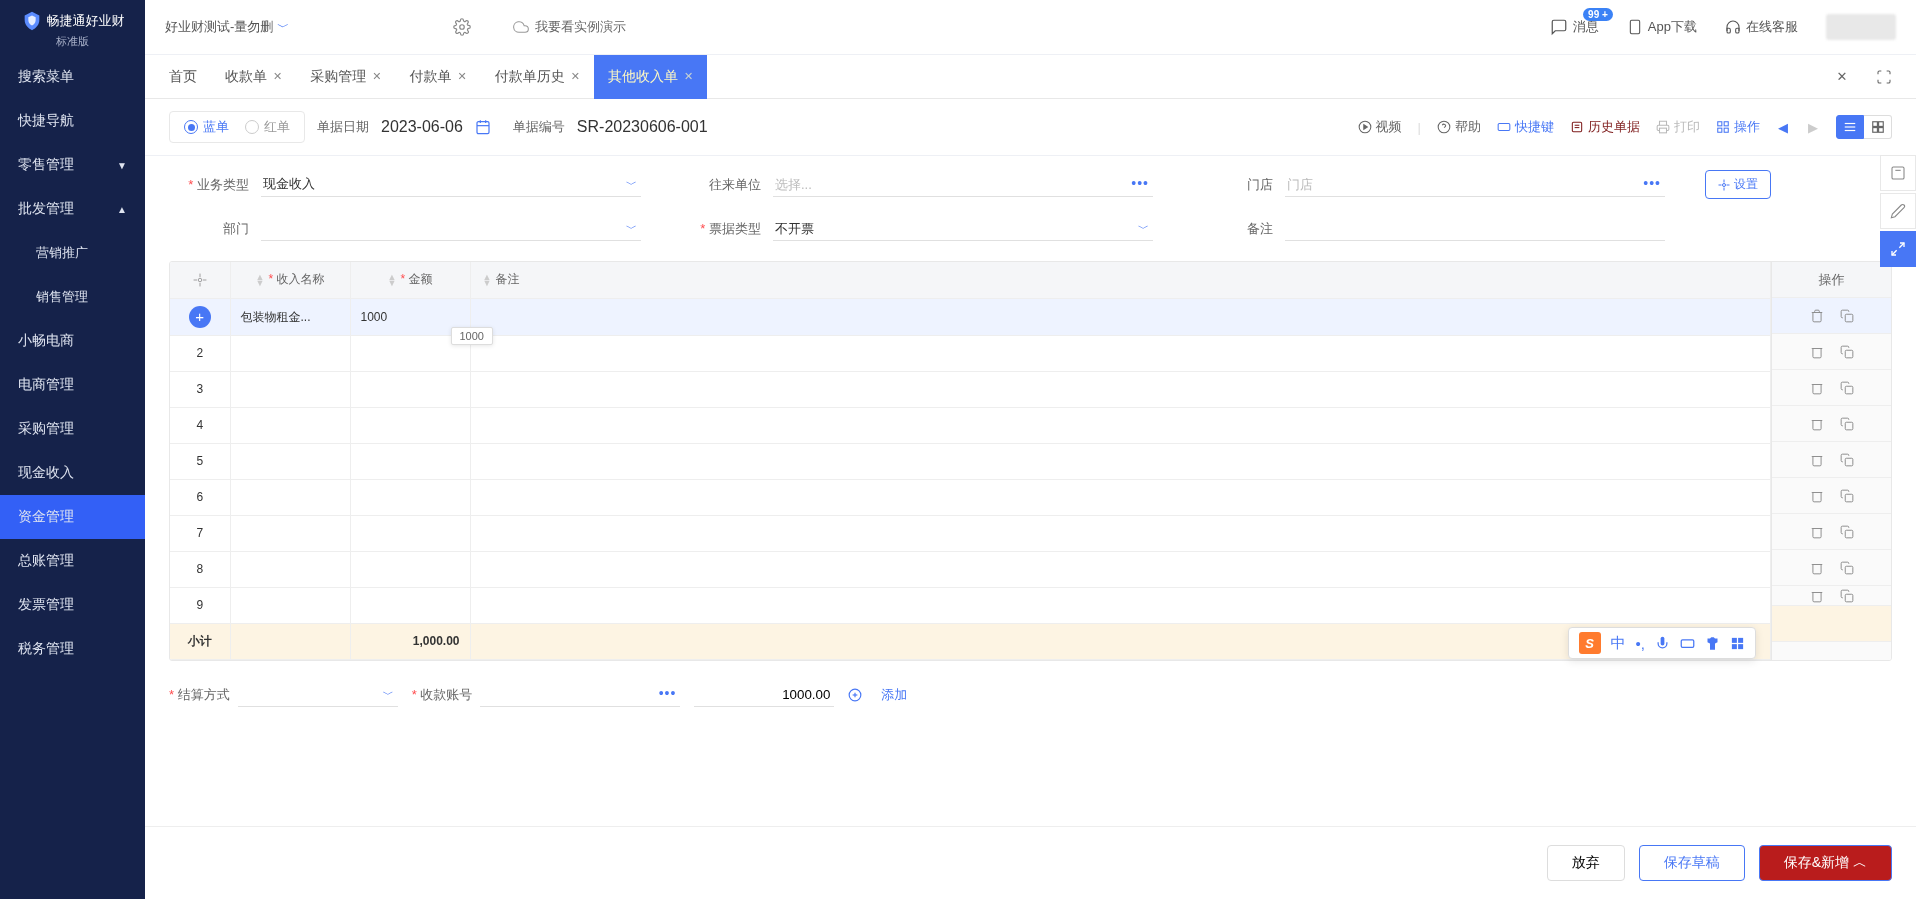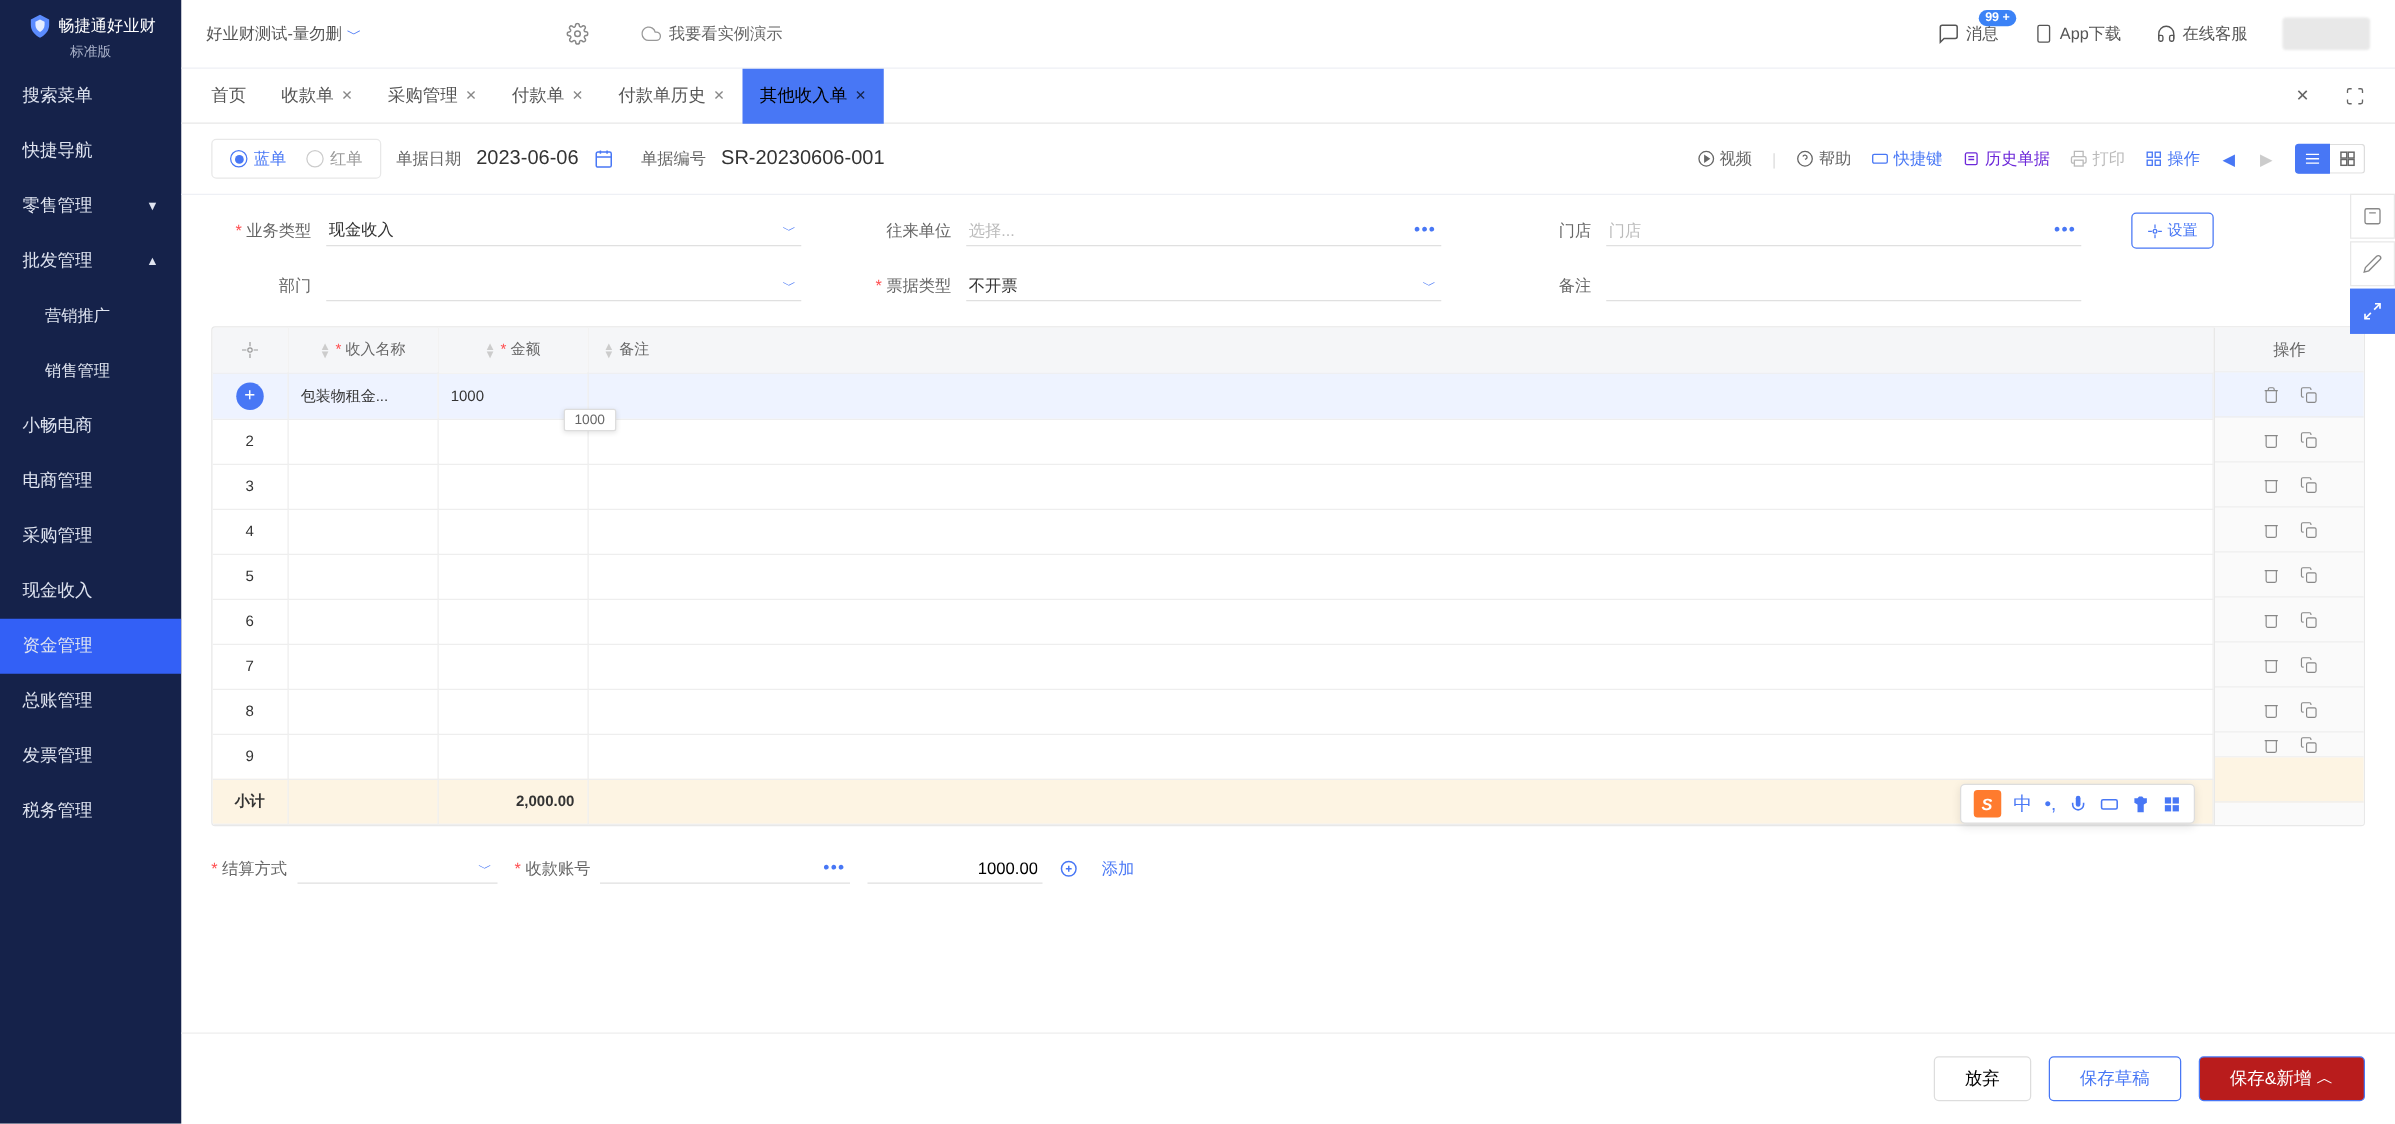--- a/index.html
+++ b/index.html
@@ -21,21 +21,21 @@
 .workspace{display:flex;align-items:center;gap:4px;color:#555;min-width:270px}
 .ws-chev{color:#4877f5;font-size:12px}
 .gear{color:#888;cursor:pointer}
 .demo-link{display:flex;align-items:center;gap:6px;color:#666;margin-left:24px}
 .top-right{margin-left:auto;display:flex;align-items:center;gap:28px;color:#555}
 .tr-item{display:flex;align-items:center;gap:5px;position:relative;cursor:pointer}
 .badge{position:absolute;top:-10px;right:-14px;background:#3b82f6;color:#fff;border-radius:9px;font-size:10px;padding:1px 5px;font-weight:600}
 .avatar-blur{width:70px;height:26px;background:#e8e8e8;border-radius:3px;filter:blur(1px)}
 .tabs{height:44px;display:flex;align-items:center;border-bottom:1px solid #e8e8e8;padding:0 10px;position:relative}
 .tab{padding:0 14px;height:44px;display:flex;align-items:center;gap:6px;cursor:pointer;font-size:14px;color:#555}
-.tab.active{background:#4877f5;color:#000000}
+.tab.active{background:#4877f5;color:#fef9c3}
 .tab-x{font-size:11px;opacity:.7}
 .tab-extra{margin-left:auto;display:flex;gap:14px;padding-right:8px}
 .icon-btn{width:28px;height:28px;display:flex;align-items:center;justify-content:center;cursor:pointer;color:#666}
 .toolbar{padding:12px 24px;display:flex;align-items:center;gap:12px;border-bottom:1px solid #eef0f5}
 .radio-grp{display:flex;gap:16px;border:1px solid #e8e8e8;border-radius:4px;padding:6px 14px}
 .radio{display:flex;align-items:center;gap:5px;cursor:pointer}
 .r-dot{width:14px;height:14px;border:1px solid #ccc;border-radius:50%;display:flex;align-items:center;justify-content:center}
 .r-dot.on{border-color:#4877f5}
 .r-dot.on::after{content:"";width:7px;height:7px;background:#4877f5;border-radius:50%}
 .tb-label{color:#666}
@@ -258,21 +258,21 @@
               <line x1="12" y1="17" x2="12" y2="17"></line>
             </svg>
             <span>帮助</span>
           </span>
         <span class="tool-link" style="color:#4877f5">
             <svg width="14" height="14" viewBox="0 0 24 24" fill="none" stroke="currentColor" stroke-width="1.8">
               <rect x="2" y="6" width="20" height="12" rx="2"></rect>
             </svg>
             <span>快捷键</span>
           </span>
-        <span class="tool-link" style="color:#6d28d9">
+        <span class="tool-link" style="color:#7f1d1d">
             <svg width="14" height="14" viewBox="0 0 24 24" fill="none" stroke="currentColor" stroke-width="1.8">
               <rect x="4" y="4" width="16" height="16" rx="2"></rect>
               <line x1="8" y1="9" x2="16" y2="9"></line>
               <line x1="8" y1="13" x2="16" y2="13"></line>
             </svg>
             <span>历史单据</span>
           </span>
         <span class="tool-link disabled">
             <svg width="14" height="14" viewBox="0 0 24 24" fill="none" stroke="currentColor" stroke-width="1.8">
               <polyline points="6 9 6 2 18 2 18 9"></polyline>
@@ -438,21 +438,21 @@
               </tr>
             <tr>
                 <td class="col-idx" style="height:20px">9</td>
                 <td></td>
                 <td></td>
                 <td></td>
               </tr>
             <tr class="subtotal">
               <td class="col-idx">小计</td>
                 <td></td>
-              <td style="text-align:right;padding-right:10px">2,000.00</td>
+              <td style="text-align:right;padding-right:10px">1,000.00</td>
                 <td></td>
             </tr>
           </tbody>
         </table>
       </div>
       <div class="table-ops">
         <div class="ops-head">操作</div>
         <div class="ops-row active">
             <span>
               <svg width="14" height="14" viewBox="0 0 24 24" fill="none" stroke="currentColor" stroke-width="1.6">

